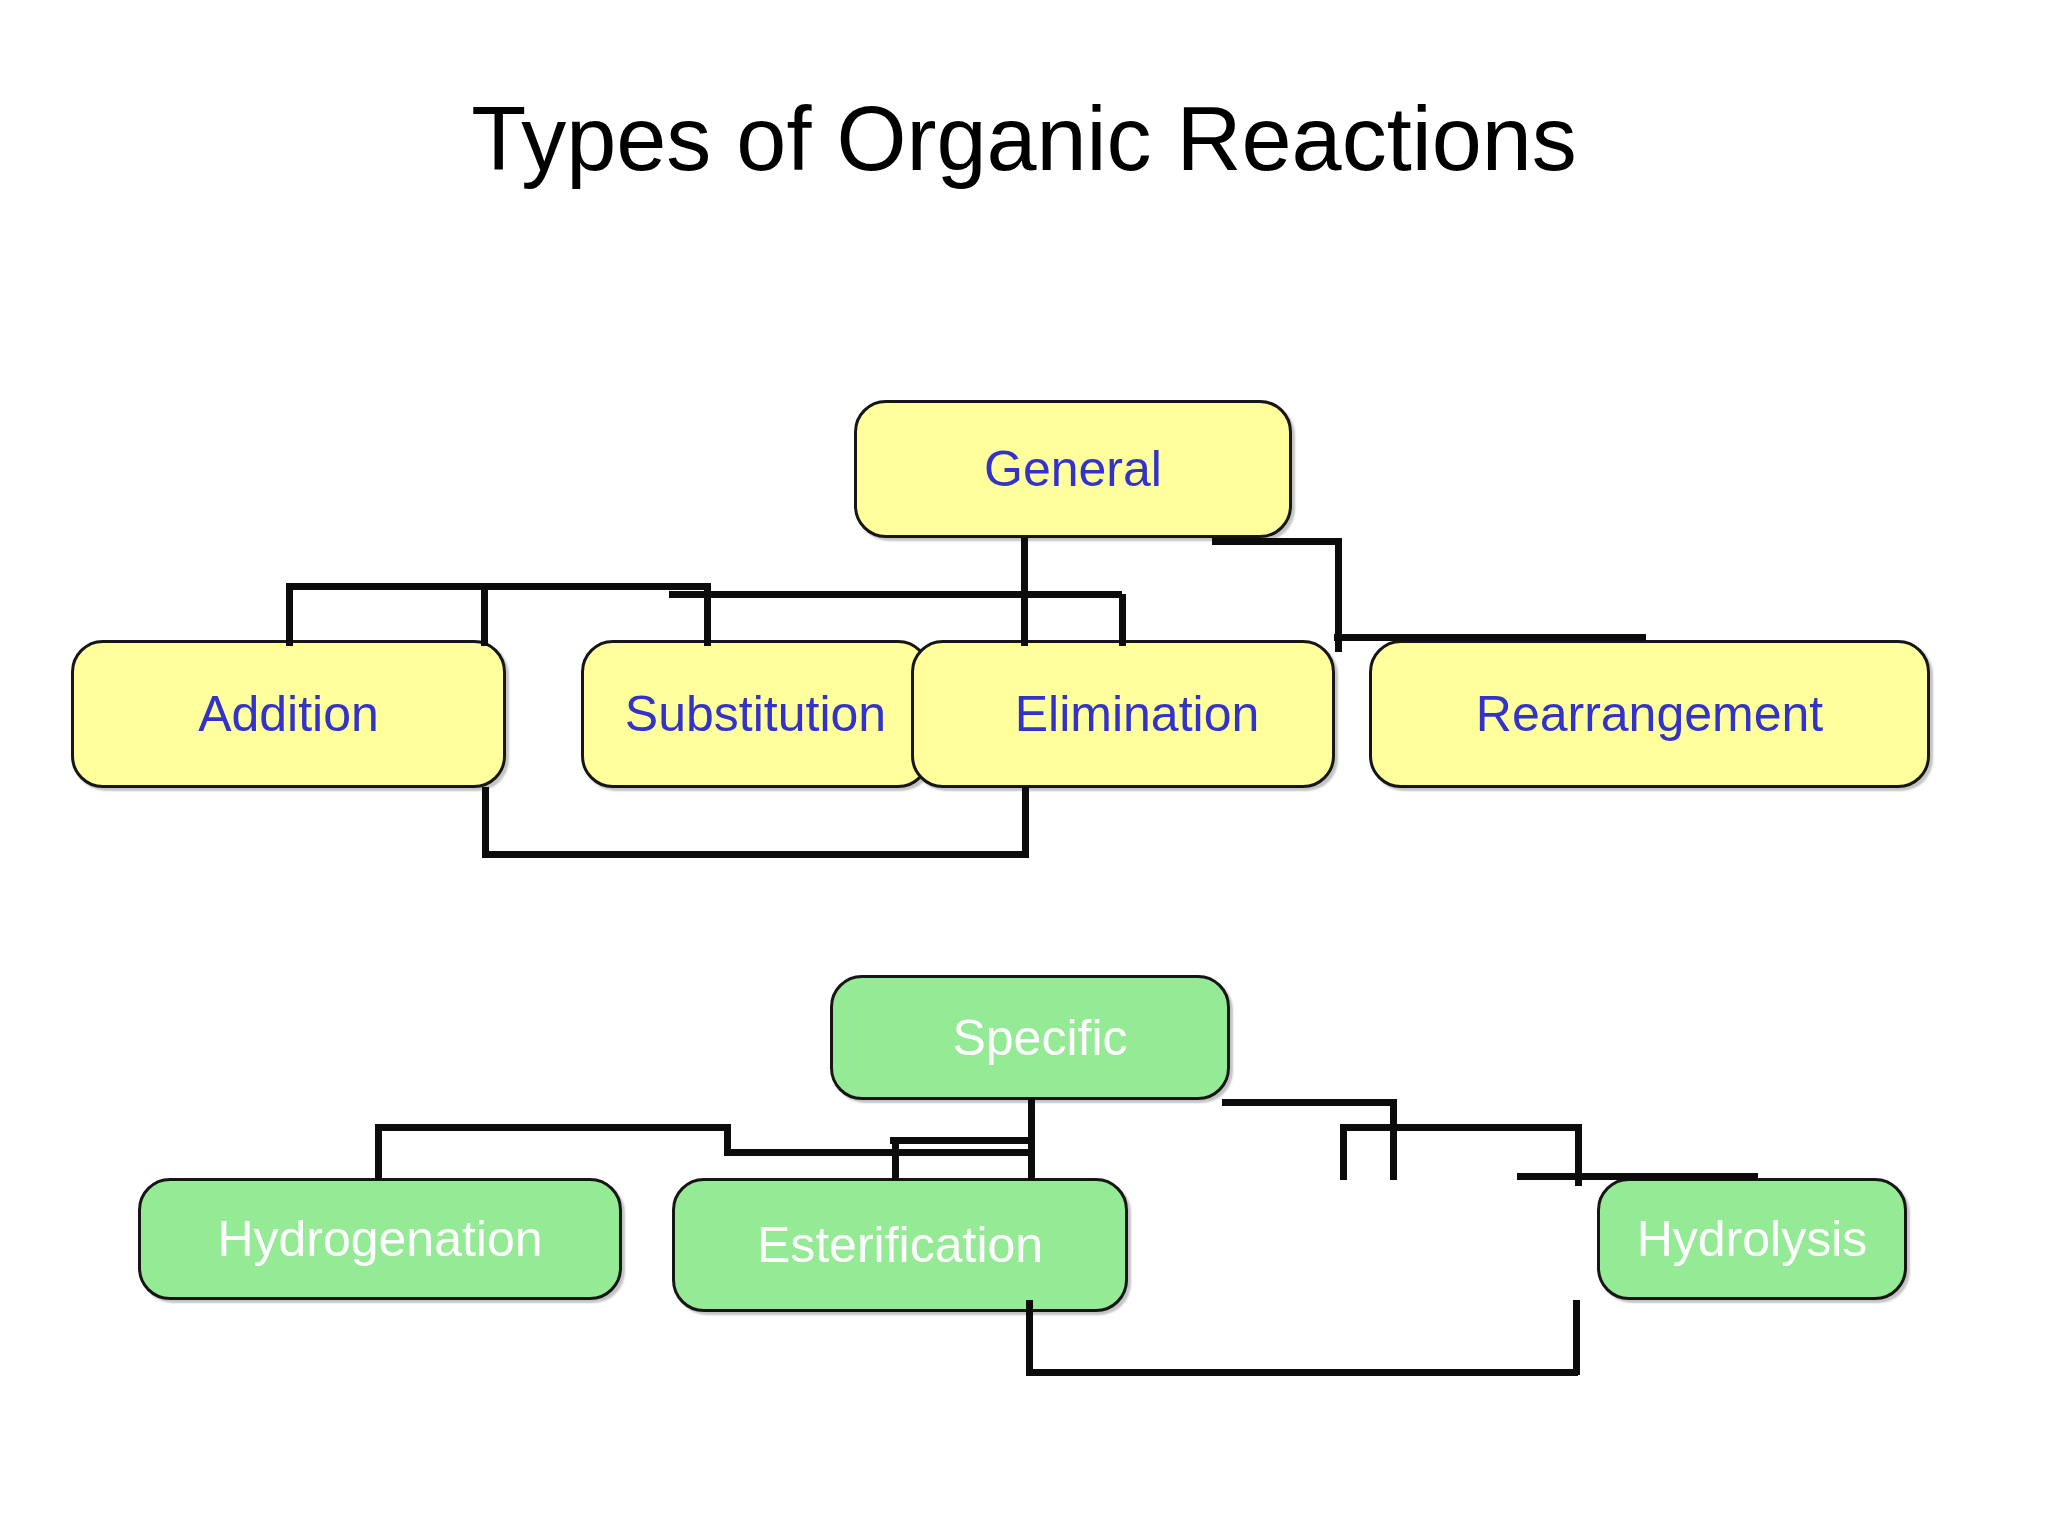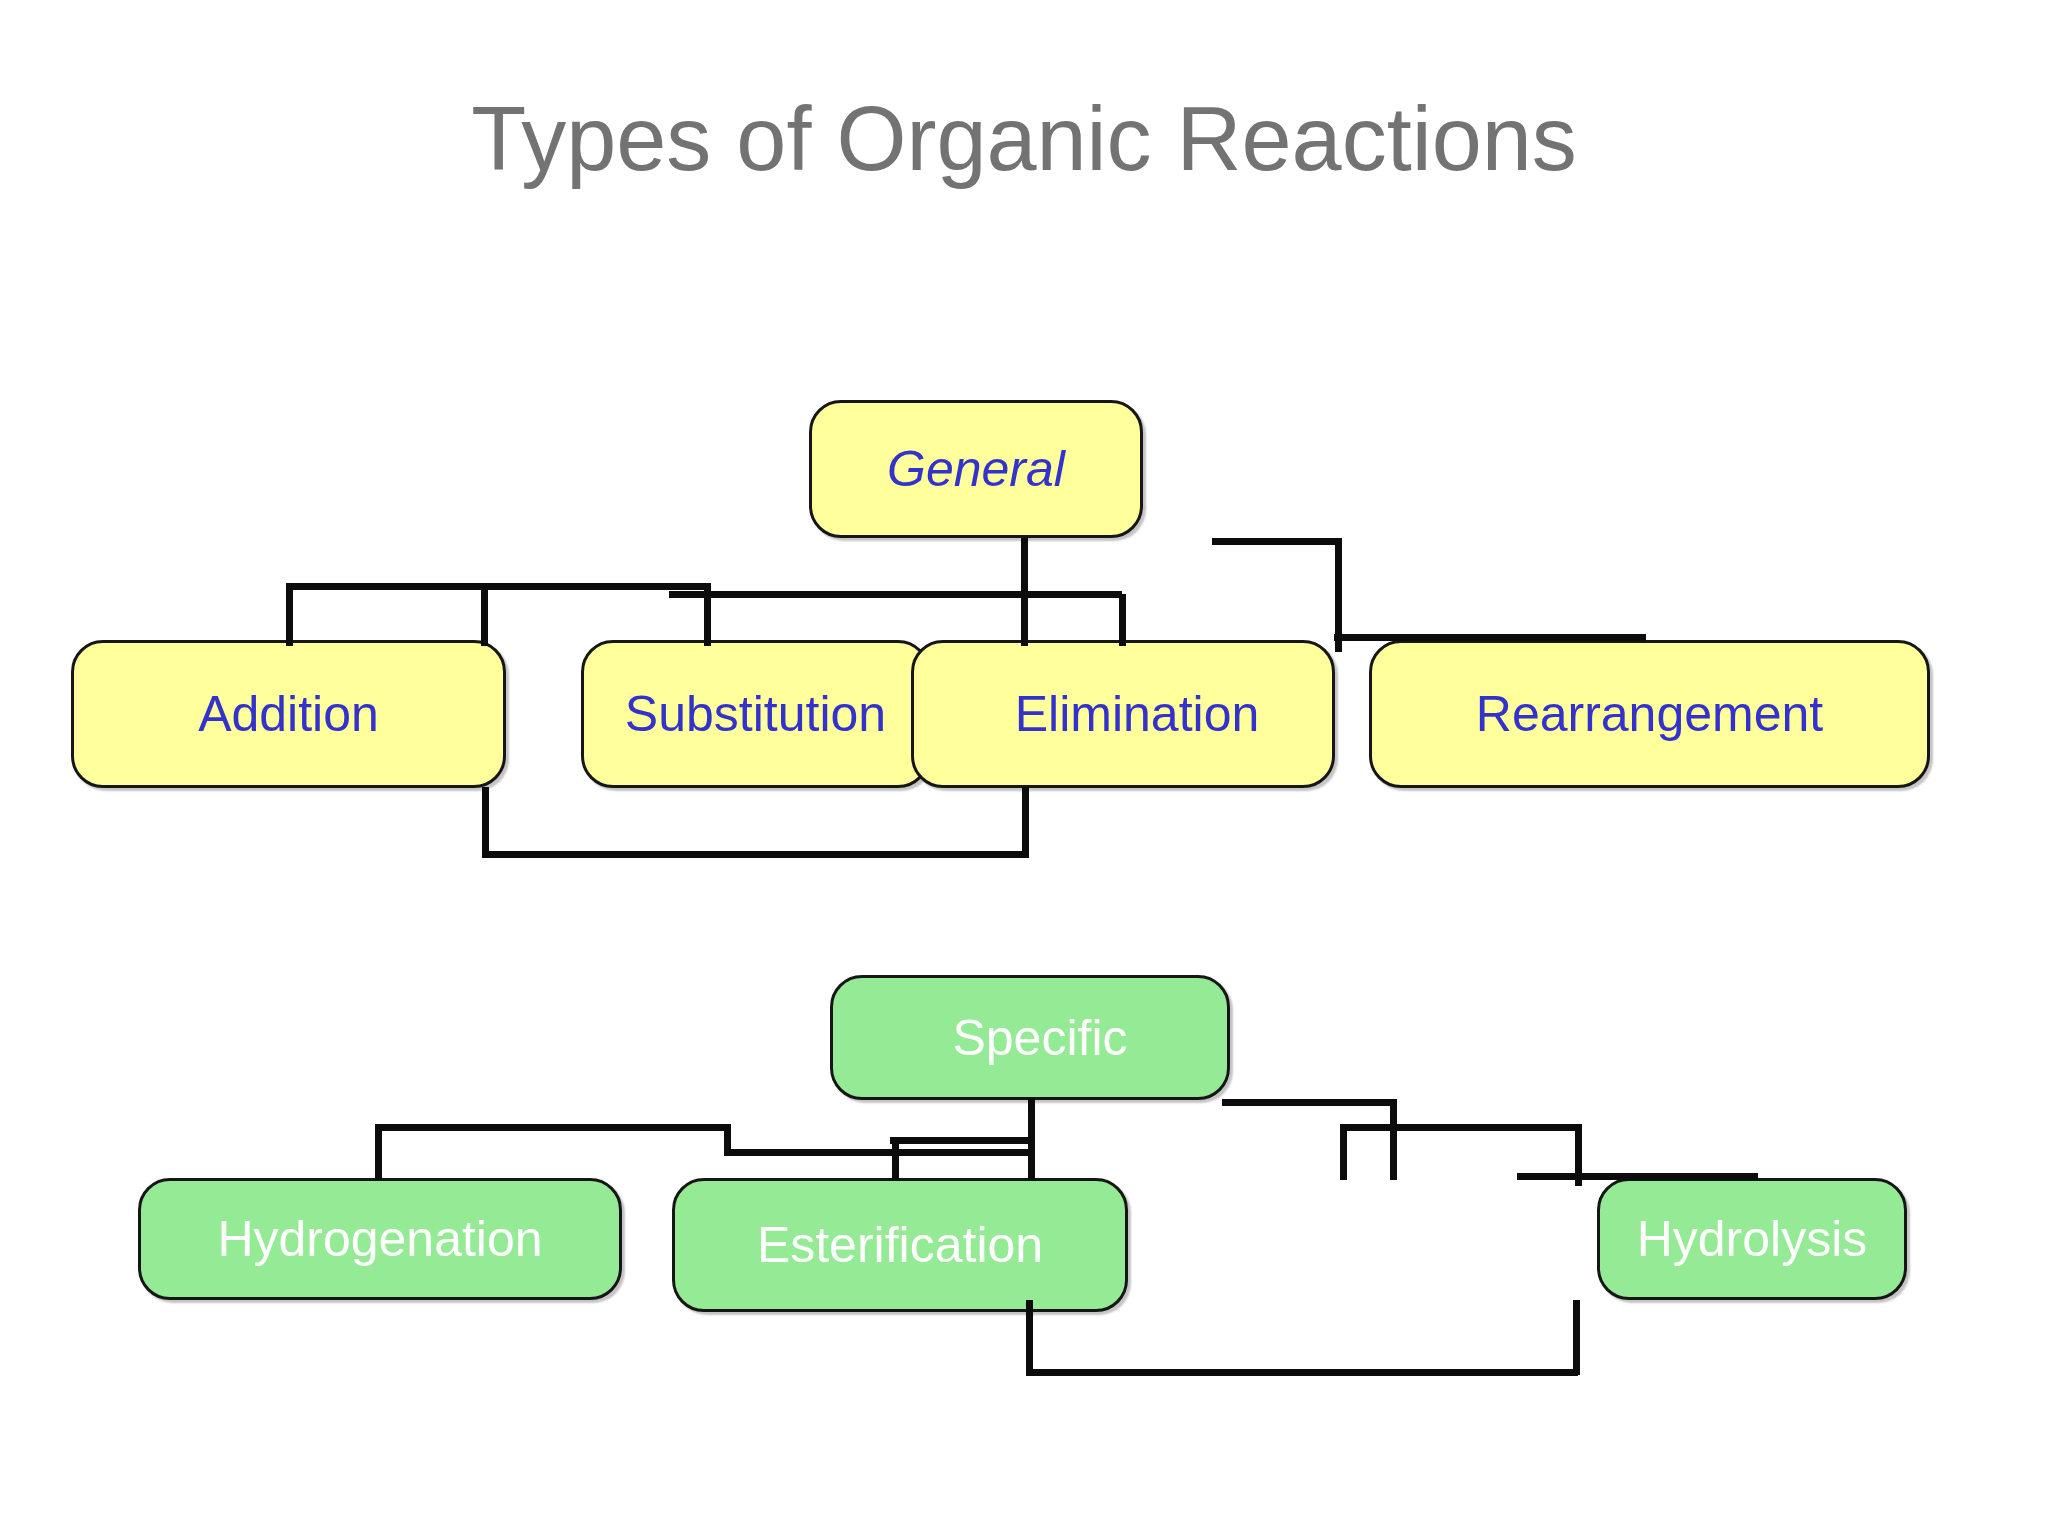--- a/index.html
+++ b/index.html
@@ -3,37 +3,37 @@
 <meta charset="utf-8">
 <style>
   html,body{margin:0;padding:0;}
   body{
     width:2048px;height:1536px;position:relative;background:#ffffff;overflow:hidden;
     font-family:"Liberation Sans","DejaVu Sans",sans-serif;
   }
   .canvas{position:absolute;inset:0;}
   .title{
     position:absolute;left:0;top:88px;width:2048px;text-align:center;
-    font-size:90px;letter-spacing:0px;color:#737373;font-weight:400;
+    font-size:90px;letter-spacing:0px;color:#000000;font-weight:400;
   }
   
   .seg{position:absolute;background:#0c0c0c;z-index:3;}
   
   .node{
     position:absolute;box-sizing:border-box;z-index:2;
     border:3px solid #161616;border-radius:32px;
     display:flex;align-items:center;justify-content:center;
     font-size:50px;
     box-shadow:3px 3px 2px rgba(125,125,125,0.45);
   }
   .node.yellow{background:#FFFF9C;color:#3333CC;}
   .node.green{background:#95EB95;color:#ffffff;}
 
   
-  .n-general{left:809px;top:400px;width:334px;height:138px;font-style:italic;}
+  .n-general{left:854px;top:400px;width:438px;height:138px;}
   .n-addition{left:71px;top:640px;width:435px;height:148px;}
   .n-substitution{left:537px;top:640px;width:349px;height:148px;margin-left:44px;}
   .n-elimination{left:911px;top:640px;width:424px;height:148px;padding-left:28px;}
   .n-rearrangement{left:1369px;top:640px;width:561px;height:148px;justify-content:center;}
 
   
   .n-specific{left:830px;top:975px;width:400px;height:125px;padding-left:20px;}
   .n-hydrogenation{left:138px;top:1178px;width:484px;height:122px;}
   .n-esterification{left:672px;top:1178px;width:456px;height:134px;}
   .n-oxidation{left:1178px;top:1178px;width:345px;height:122px;}

